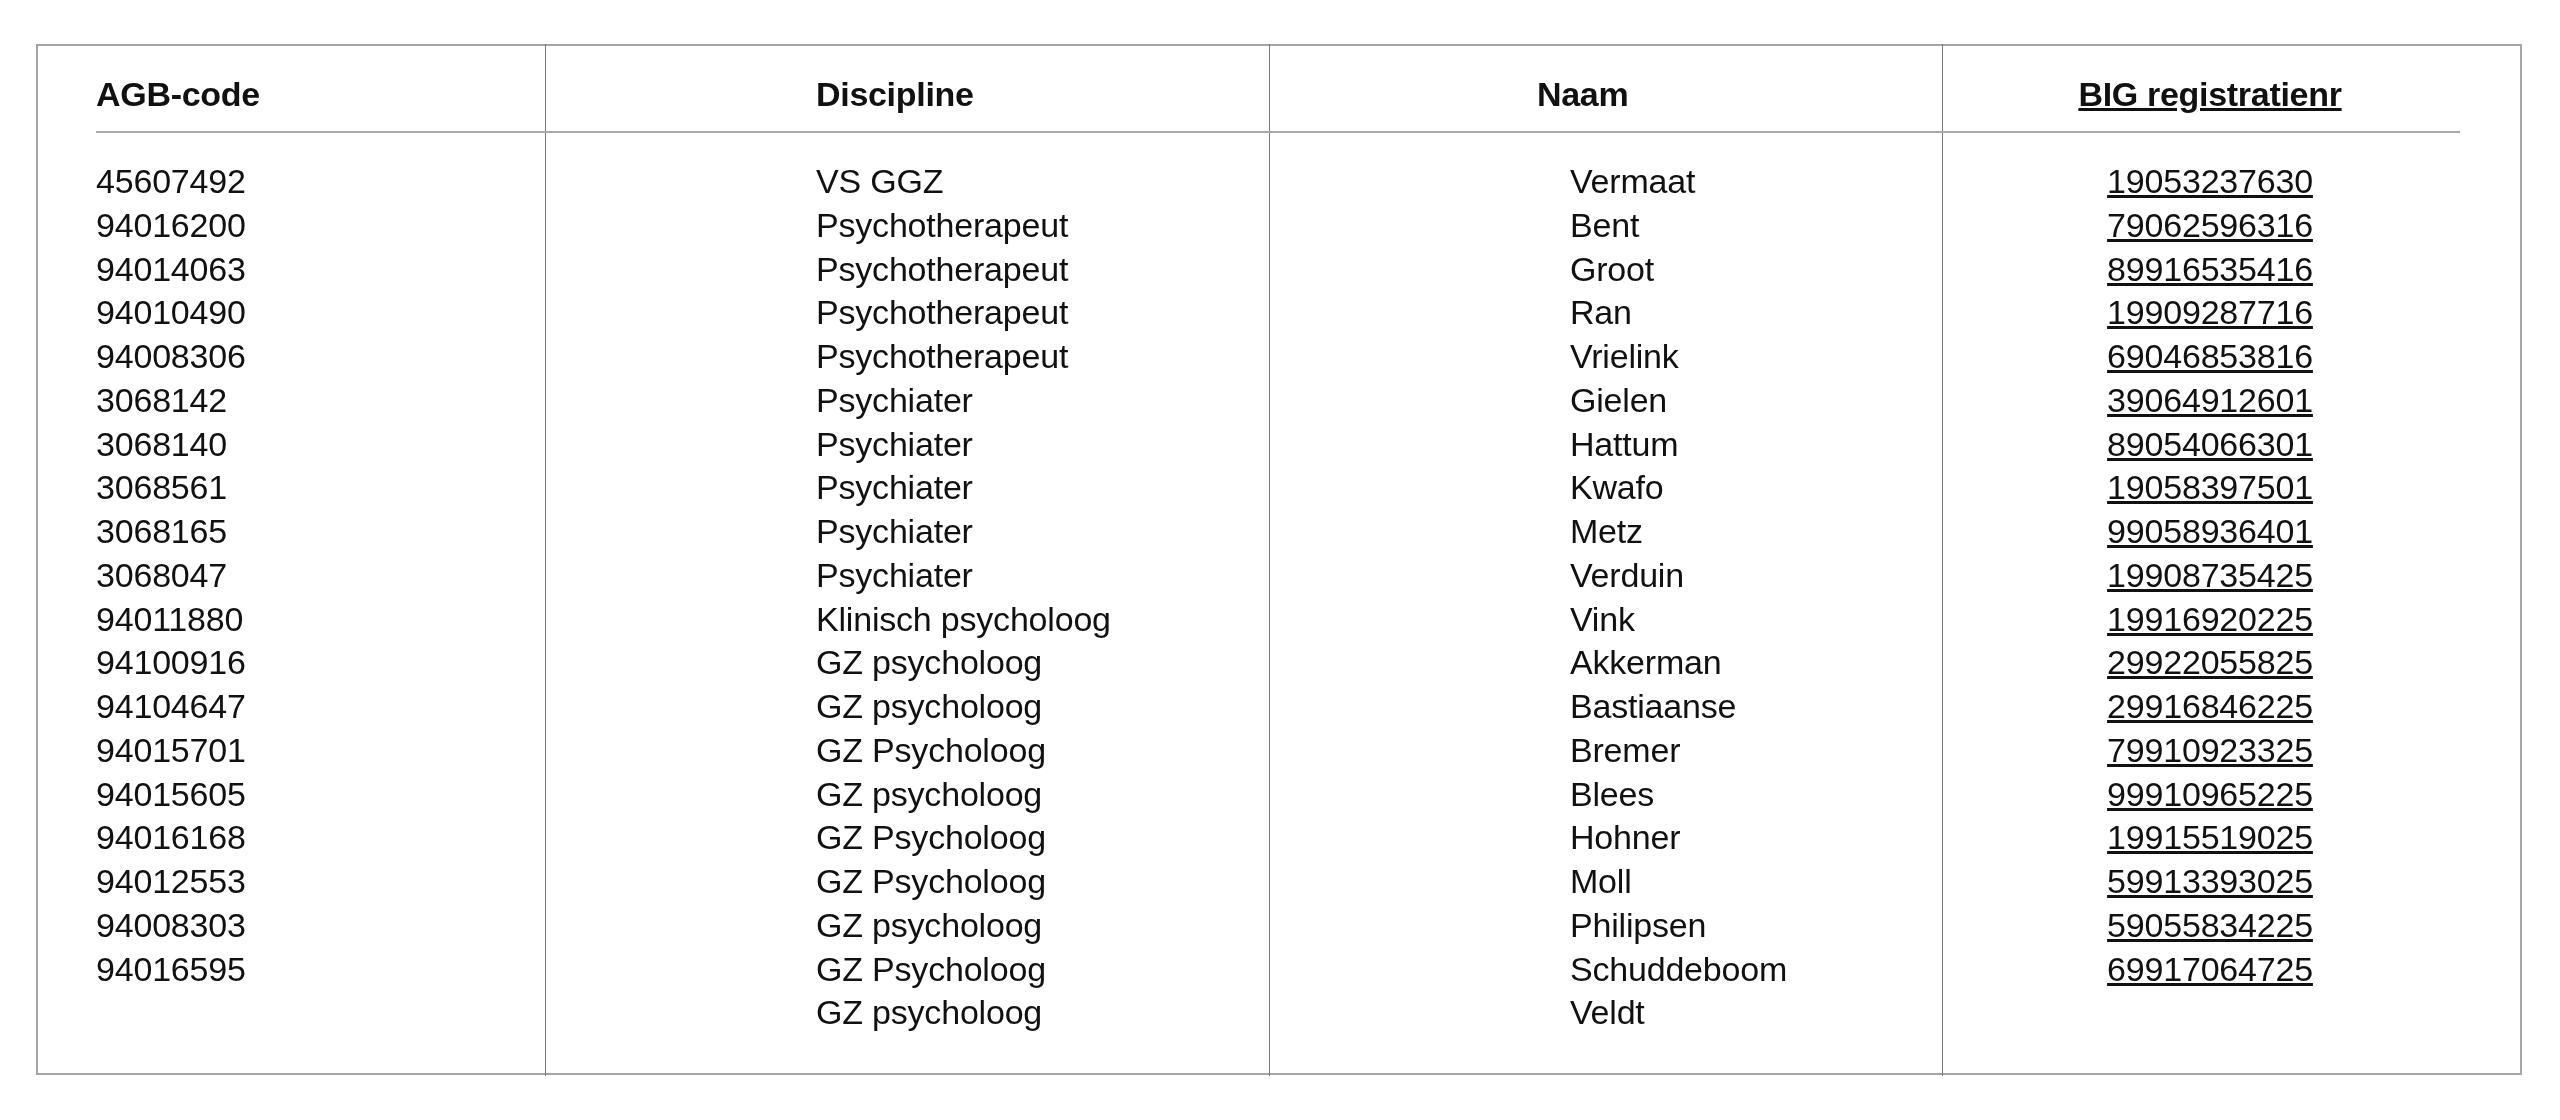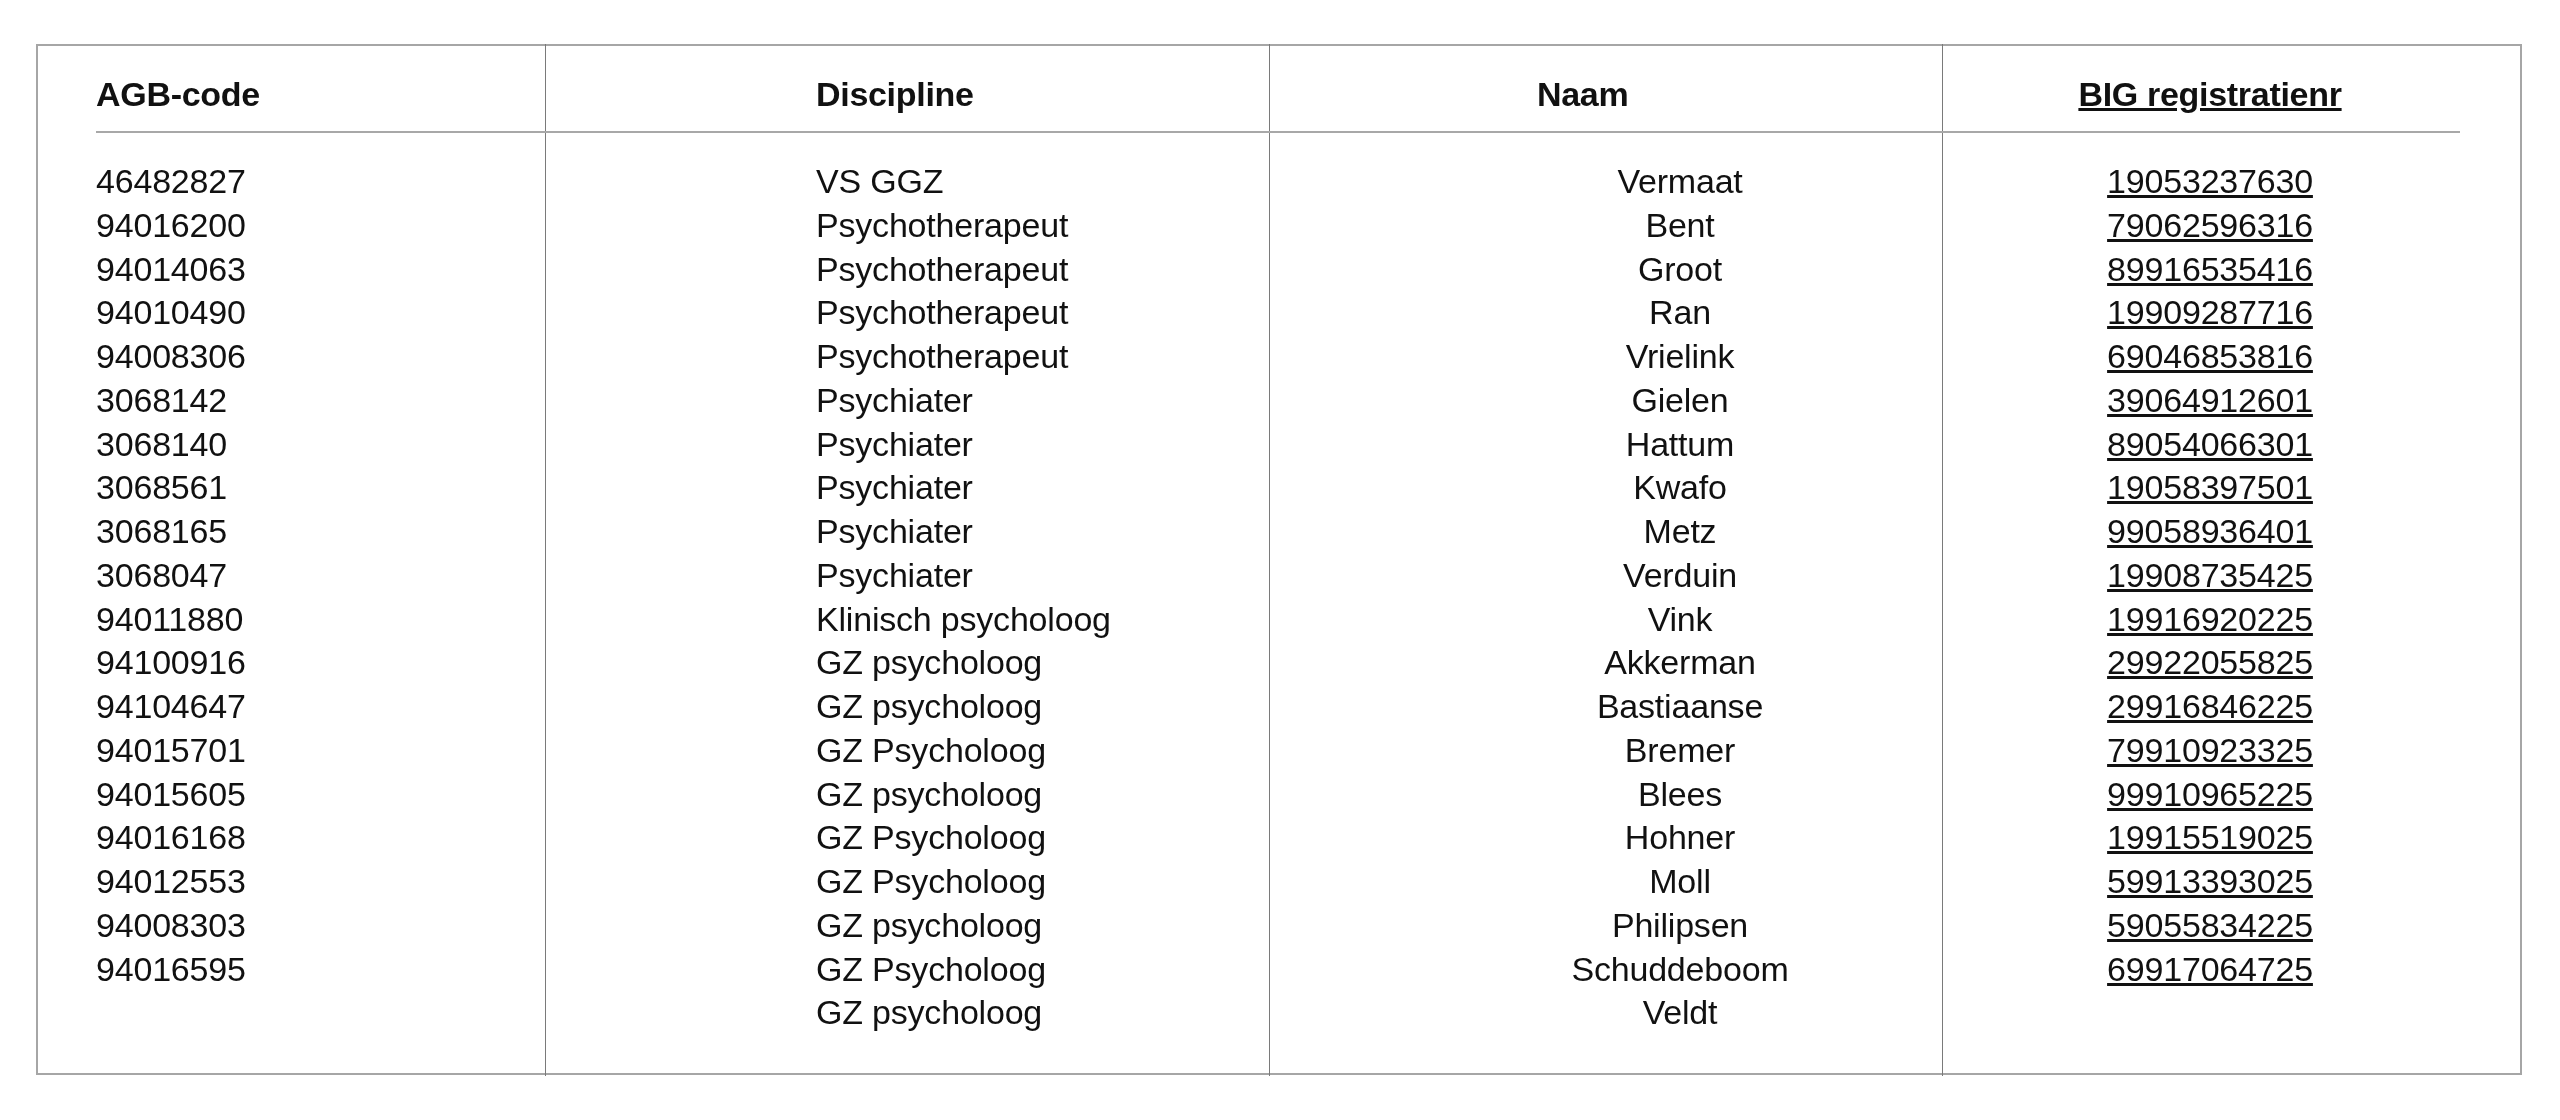--- a/index.html
+++ b/index.html
@@ -72,21 +72,21 @@
 <div class="col-divider" style="left:1269px"></div>
 <div class="col-divider" style="left:1942px"></div>
 <div class="header-rule"></div>
 
 <div class="hdr" style="left:96px">AGB-code</div>
 <div class="hdr" style="left:816px">Discipline</div>
 <div class="hdr" style="left:1537px">Naam</div>
 <div class="hdr right" style="left:1960px; width:500px;">BIG registratienr</div>
 
 <ul class="col" id="col-agb" style="left:96px; width:420px;">
-    <li>46482827</li>
+    <li>45607492</li>
     <li>94016200</li>
     <li>94014063</li>
     <li>94010490</li>
     <li>94008306</li>
     <li>3068142</li>
     <li>3068140</li>
     <li>3068561</li>
     <li>3068165</li>
     <li>3068047</li>
     <li>94011880</li>
@@ -114,21 +114,21 @@
     <li>GZ psycholoog</li>
     <li>GZ psycholoog</li>
     <li>GZ Psycholoog</li>
     <li>GZ psycholoog</li>
     <li>GZ Psycholoog</li>
     <li>GZ Psycholoog</li>
     <li>GZ psycholoog</li>
     <li>GZ Psycholoog</li>
     <li>GZ psycholoog</li>
   </ul>
-<ul class="col" id="col-naam" style="left:1480px; width:400px;text-align:center;">
+<ul class="col" id="col-naam" style="left:1570px; width:400px;">
     <li>Vermaat</li>
     <li>Bent</li>
     <li>Groot</li>
     <li>Ran</li>
     <li>Vrielink</li>
     <li>Gielen</li>
     <li>Hattum</li>
     <li>Kwafo</li>
     <li>Metz</li>
     <li>Verduin</li>

